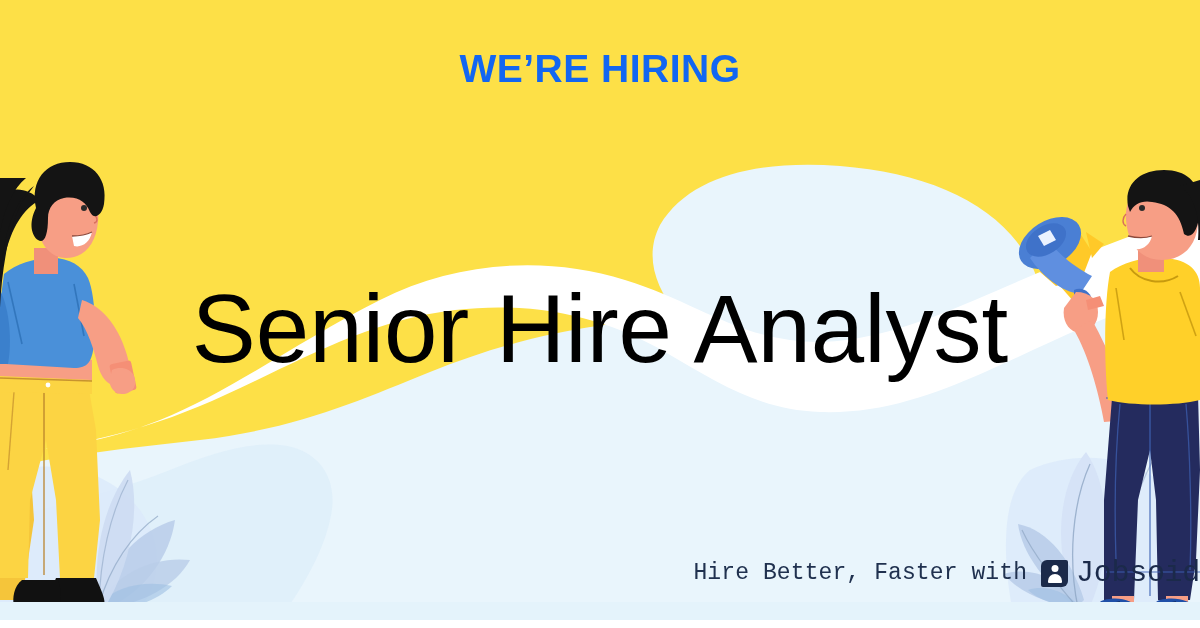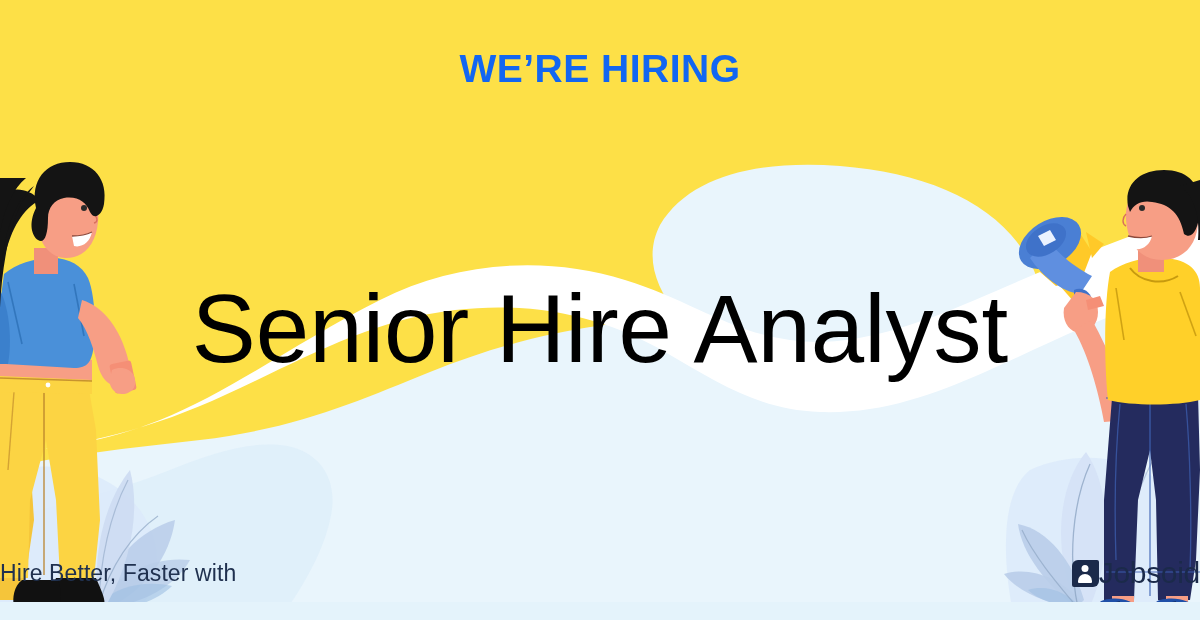--- a/index.html
+++ b/index.html
@@ -73,33 +73,35 @@
     z-index: 6;
   }
 
   .footer-row {
     position: absolute;
     left: 0;
     top: 556px;
     width: 1200px;
     display: flex;
     align-items: center;
-    justify-content: space-between;
+    justify-content: flex-end;
     gap: 14px;
     z-index: 7;
+    font-family: Liberation Mono, monospace;
   }
   .footer-text {
     font-size: 23px;
     color: #20314f;
     font-weight: 400;
     letter-spacing: 0.1px;
   }
   .brand {
     display: flex;
     align-items: center;
+    gap: 8px;
   }
   .brand-mark {
     width: 27px;
     height: 27px;
     background: #1b2a4a;
     border-radius: 6px 2px 6px 2px;
     position: relative;
     display: inline-block;
   }
   .brand-mark::before {

